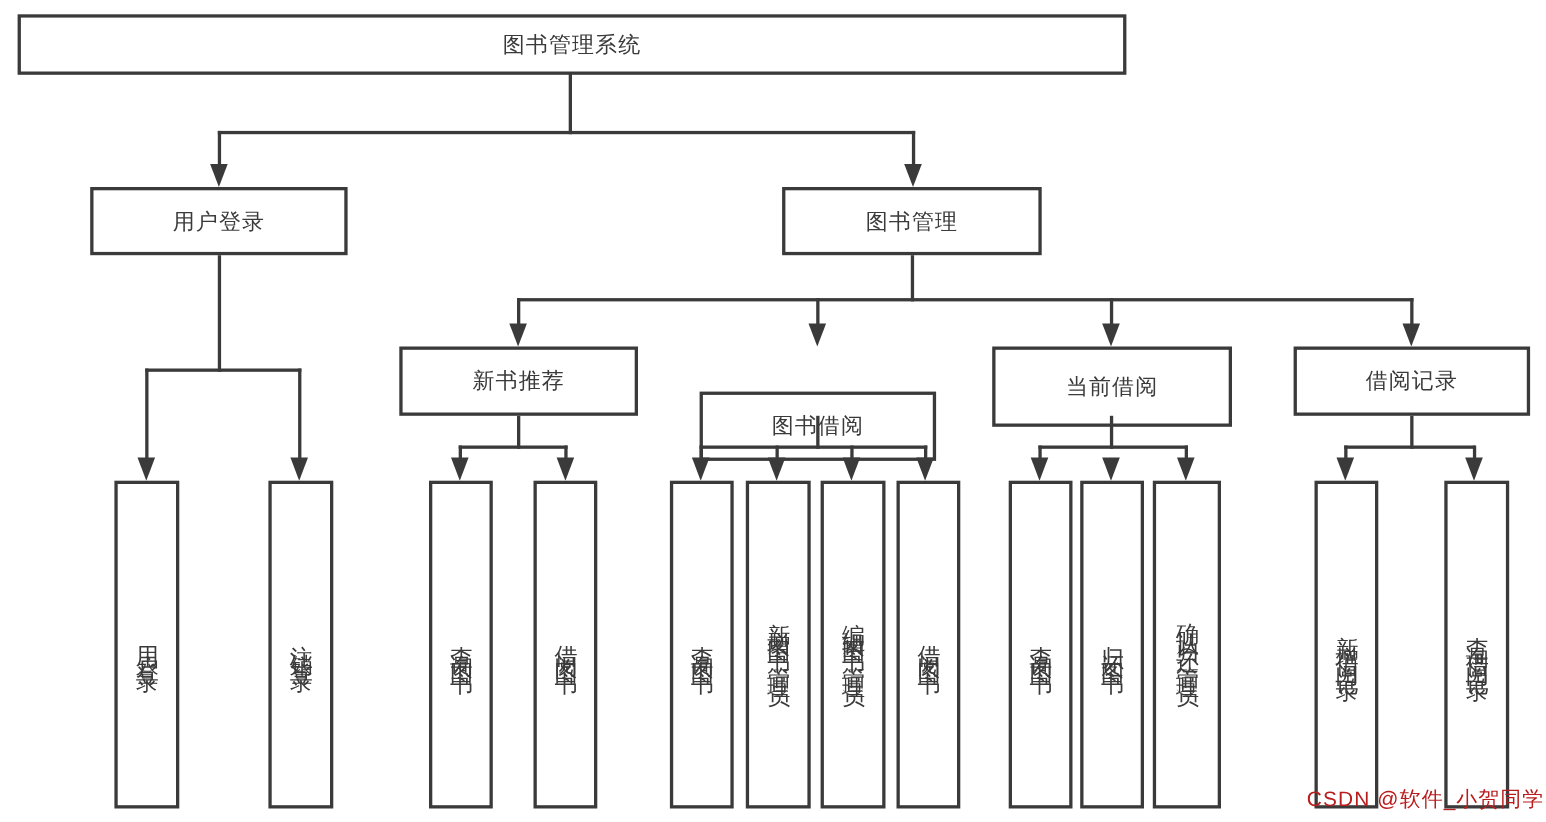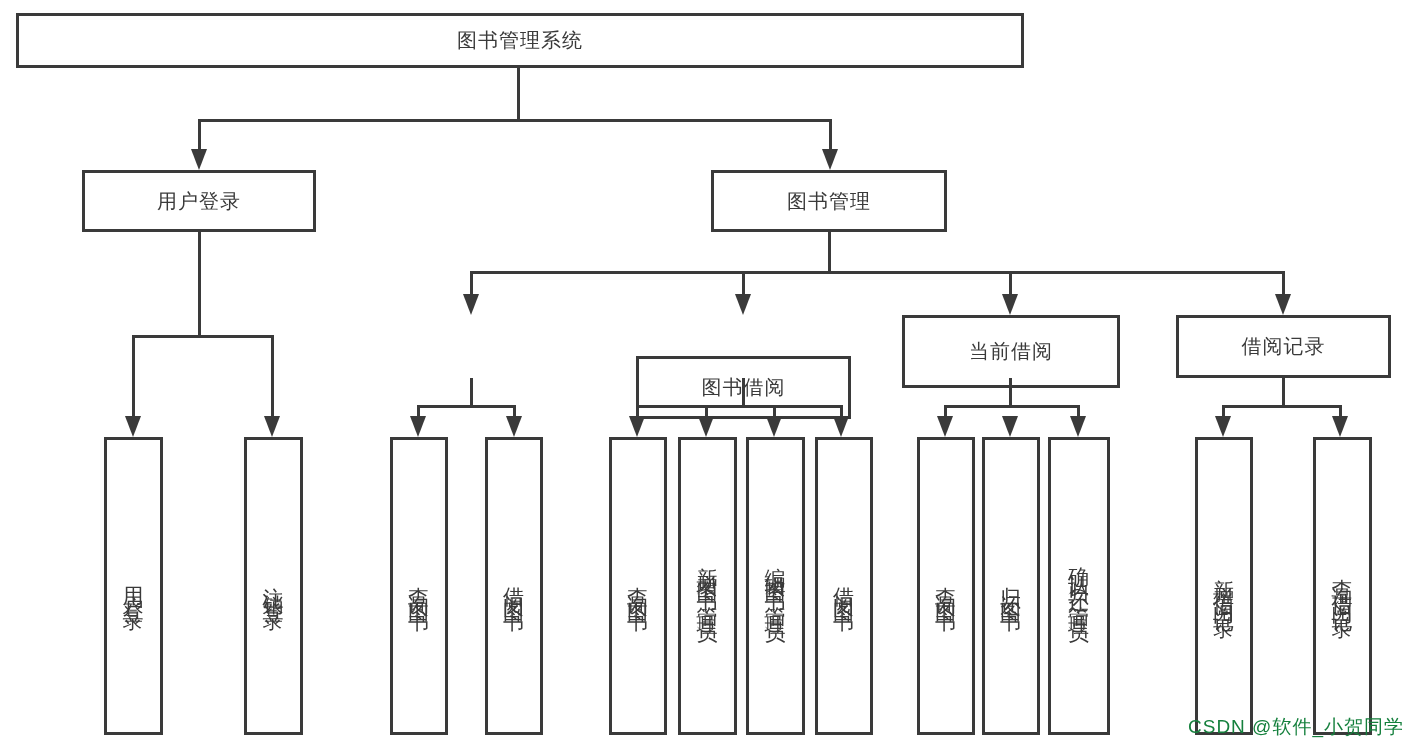--- a/index.html
+++ b/index.html
@@ -33,21 +33,21 @@
   .arrow{
     position:absolute;width:0;height:0;
     border-left:8px solid transparent;
     border-right:8px solid transparent;
     border-top:21px solid #3a3a3a;
   }
   .watermark{
     position:absolute;
     left:1188px;top:714px;
     font-size:19px;
-    color:#15803d;
+    color:#b91c1c;
     letter-spacing:1px;
     white-space:nowrap;
   }
 </style>
 </head>
 <body>
 
 <div id="canvas">
 
   <div class="box" style="left:16px;top:13px;width:1008px;height:55px;">
@@ -79,20 +79,23 @@
   <div class="hline" style="left:470px;top:271px;width:815px;"></div>
   <div class="vline" style="left:470px;top:271px;height:25px;"></div>
   <div class="arrow" style="left:463px;top:294px;"></div>
   <div class="vline" style="left:742px;top:271px;height:25px;"></div>
   <div class="arrow" style="left:735px;top:294px;"></div>
   <div class="vline" style="left:1009px;top:271px;height:25px;"></div>
   <div class="arrow" style="left:1002px;top:294px;"></div>
   <div class="vline" style="left:1282px;top:271px;height:25px;"></div>
   <div class="arrow" style="left:1275px;top:294px;"></div>
 
+  <div class="box" style="left:363px;top:315px;width:217px;height:63px;">
+    <span>新书推荐</span>
+  </div>
   <div class="box" style="left:636px;top:315px;width:215px;height:63px;margin-top:41px;">
     <span>图书借阅</span>
   </div>
   <div class="box" style="left:902px;top:315px;width:218px;height:73px;">
     <span>当前借阅</span>
   </div>
   <div class="box" style="left:1176px;top:315px;width:215px;height:63px;">
     <span>借阅记录</span>
   </div>
 

